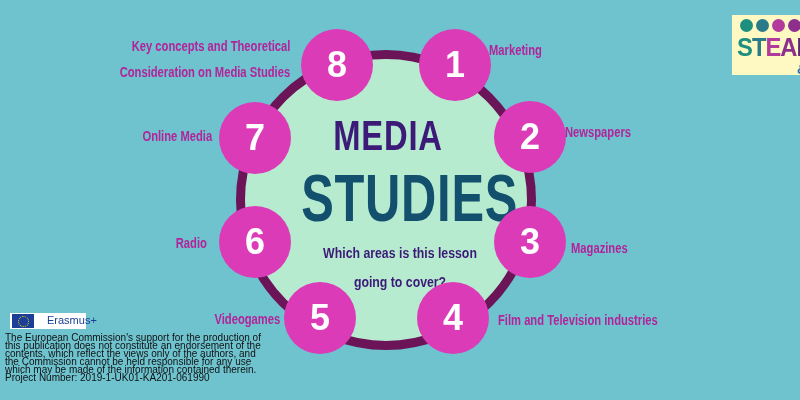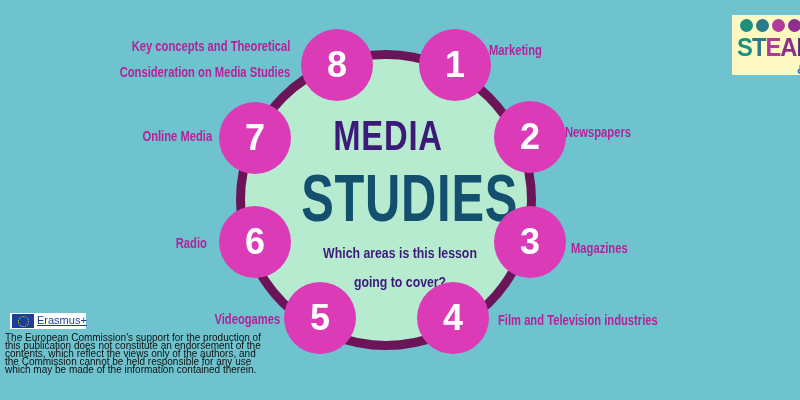--- a/index.html
+++ b/index.html
@@ -13,21 +13,21 @@
   .lbl.r { transform-origin:left center; }
   .lbl.l { transform-origin:right center; text-align:right; }
   .logo { position:absolute; left:732px; top:15px; width:96px; height:60px; background:#fef9c3; }
   .logo .icons { position:absolute; top:4px; left:8px; display:flex; gap:3px; }
   .logo .icons span { width:13px; height:13px; border-radius:50%; display:block; }
   .logo .steam { position:absolute; top:18px; left:5px; font-weight:bold; font-size:25px; letter-spacing:-1px; transform:scaleX(0.95); transform-origin:left; }
   .logo .up { position:absolute; top:46px; left:65px; font-size:14px; font-weight:bold; color:#2a72b8; }
   .erasmus { position:absolute; left:10px; top:313px; width:76px; height:16px; background:#fff; }
   .erasmus .flag { position:absolute; left:2px; top:1px; width:22px; height:14px; background:#1b3f96; }
   .erasmus .flag span { position:absolute; left:6px; top:2px; width:9px; height:9px; border:1px dotted #f2d21f; border-radius:50%; }
-  .erasmus .txt { position:absolute; left:27px; top:1px; font-size:11px; color:#1b3f96;text-decoration:underline; }
+  .erasmus .txt { position:absolute; left:37px; top:1px; font-size:11px; color:#1b3f96; }
   .disclaimer { position:absolute; left:5px; top:334px; width:260px; font-size:10px; line-height:8px; color:#111; }
 </style>
 </head>
 <body>
 
 <div class="ring"></div>
 <div class="title1">MEDIA</div>
 <div class="title2">STUDIES</div>
 <div class="question">Which areas is this lesson going to cover?</div>
 
@@ -64,13 +64,14 @@
 
 <div class="erasmus">
   <div class="flag">
       <span></span>
     </div>
   <div class="txt">Erasmus+</div>
 </div>
 
 <div class="disclaimer">
   <div>The European Commission's support for the production of this publication does not constitute an endorsement of the contents, which reflect the views only of the authors, and the Commission cannot be held responsible for any use which may be made of the information contained therein.</div>
+  <div>Project Number: 2019-1-UK01-KA201-061990</div>
 </div>
 
 </body></html>

